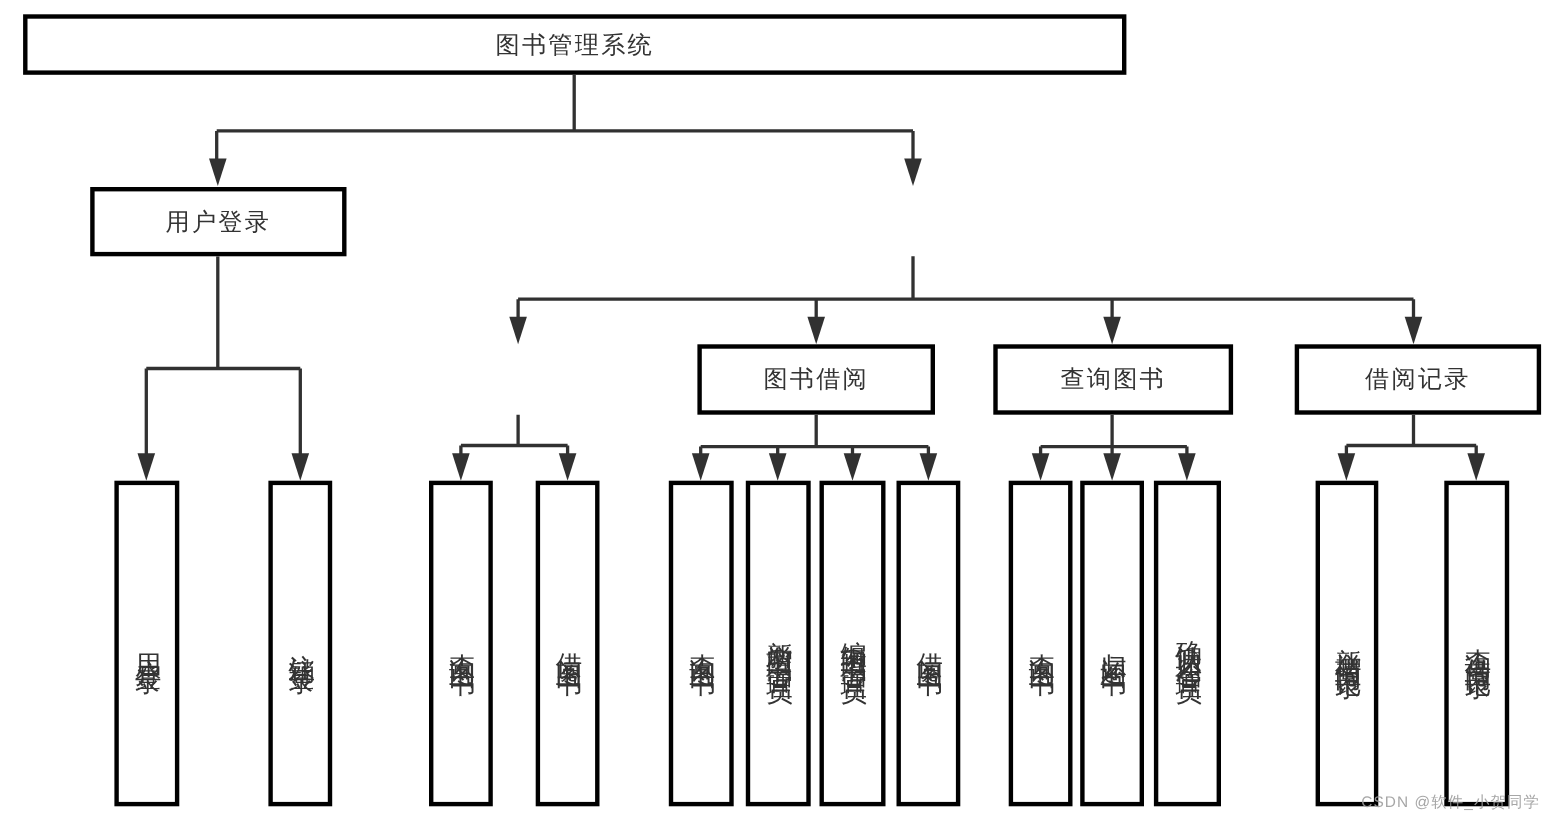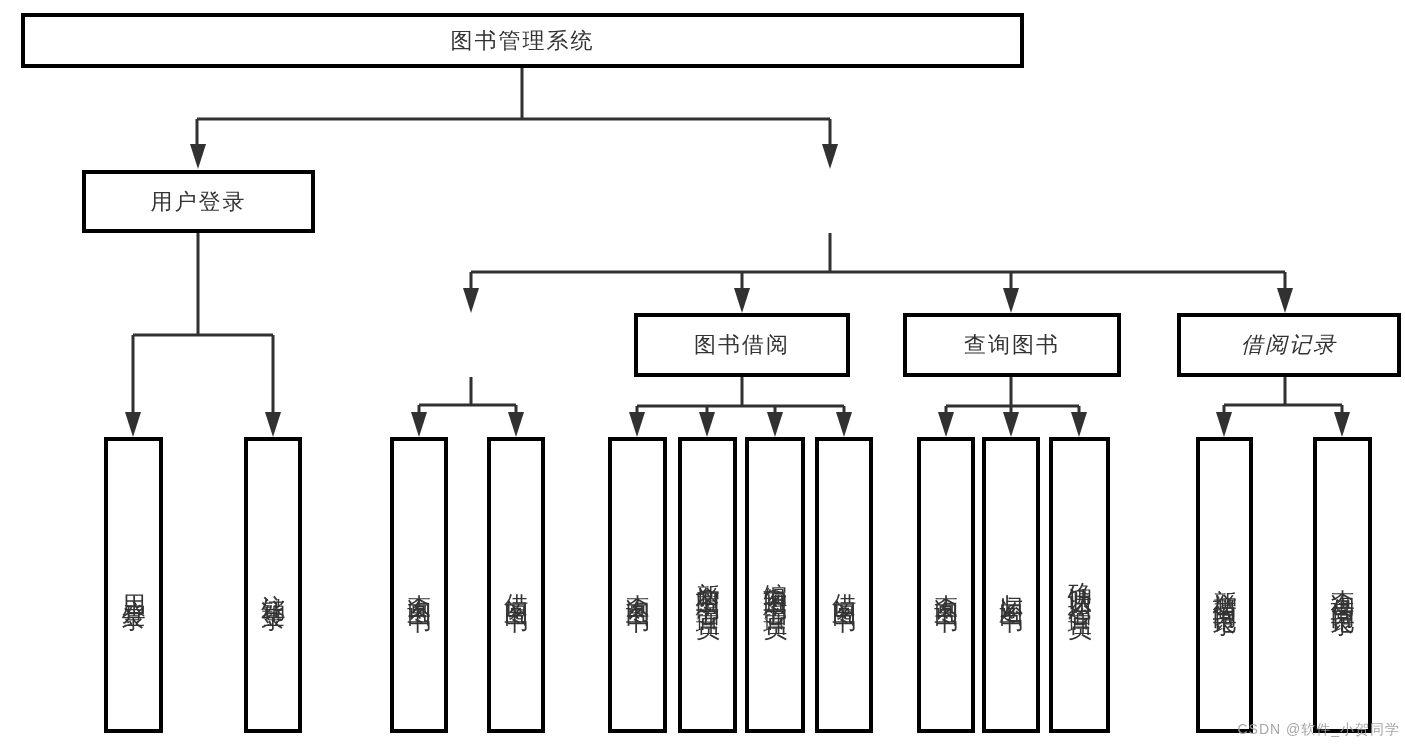--- a/index.html
+++ b/index.html
@@ -97,21 +97,21 @@
   <div class="box h" style="left:82px;top:170px;width:233px;height:63px;">
     <span class="lbl">用户登录</span>
   </div>
 
   <div class="box h" style="left:634px;top:313px;width:216px;height:64px;">
     <span class="lbl">图书借阅</span>
   </div>
   <div class="box h" style="left:903px;top:313px;width:218px;height:64px;">
     <span class="lbl">查询图书</span>
   </div>
-  <div class="box h" style="left:1177px;top:313px;width:224px;height:64px;font-style:italic;">
+  <div class="box h" style="left:1177px;top:313px;width:224px;height:64px;">
     <span class="lbl">借阅记录</span>
   </div>
 
   <div class="box v" style="left:104px;top:437px;width:59px;height:296px;">
     <span class="lbl">用户登录</span>
   </div>
   <div class="box v" style="left:244px;top:437px;width:58px;height:296px;">
     <span class="lbl">注销登录</span>
   </div>
 

